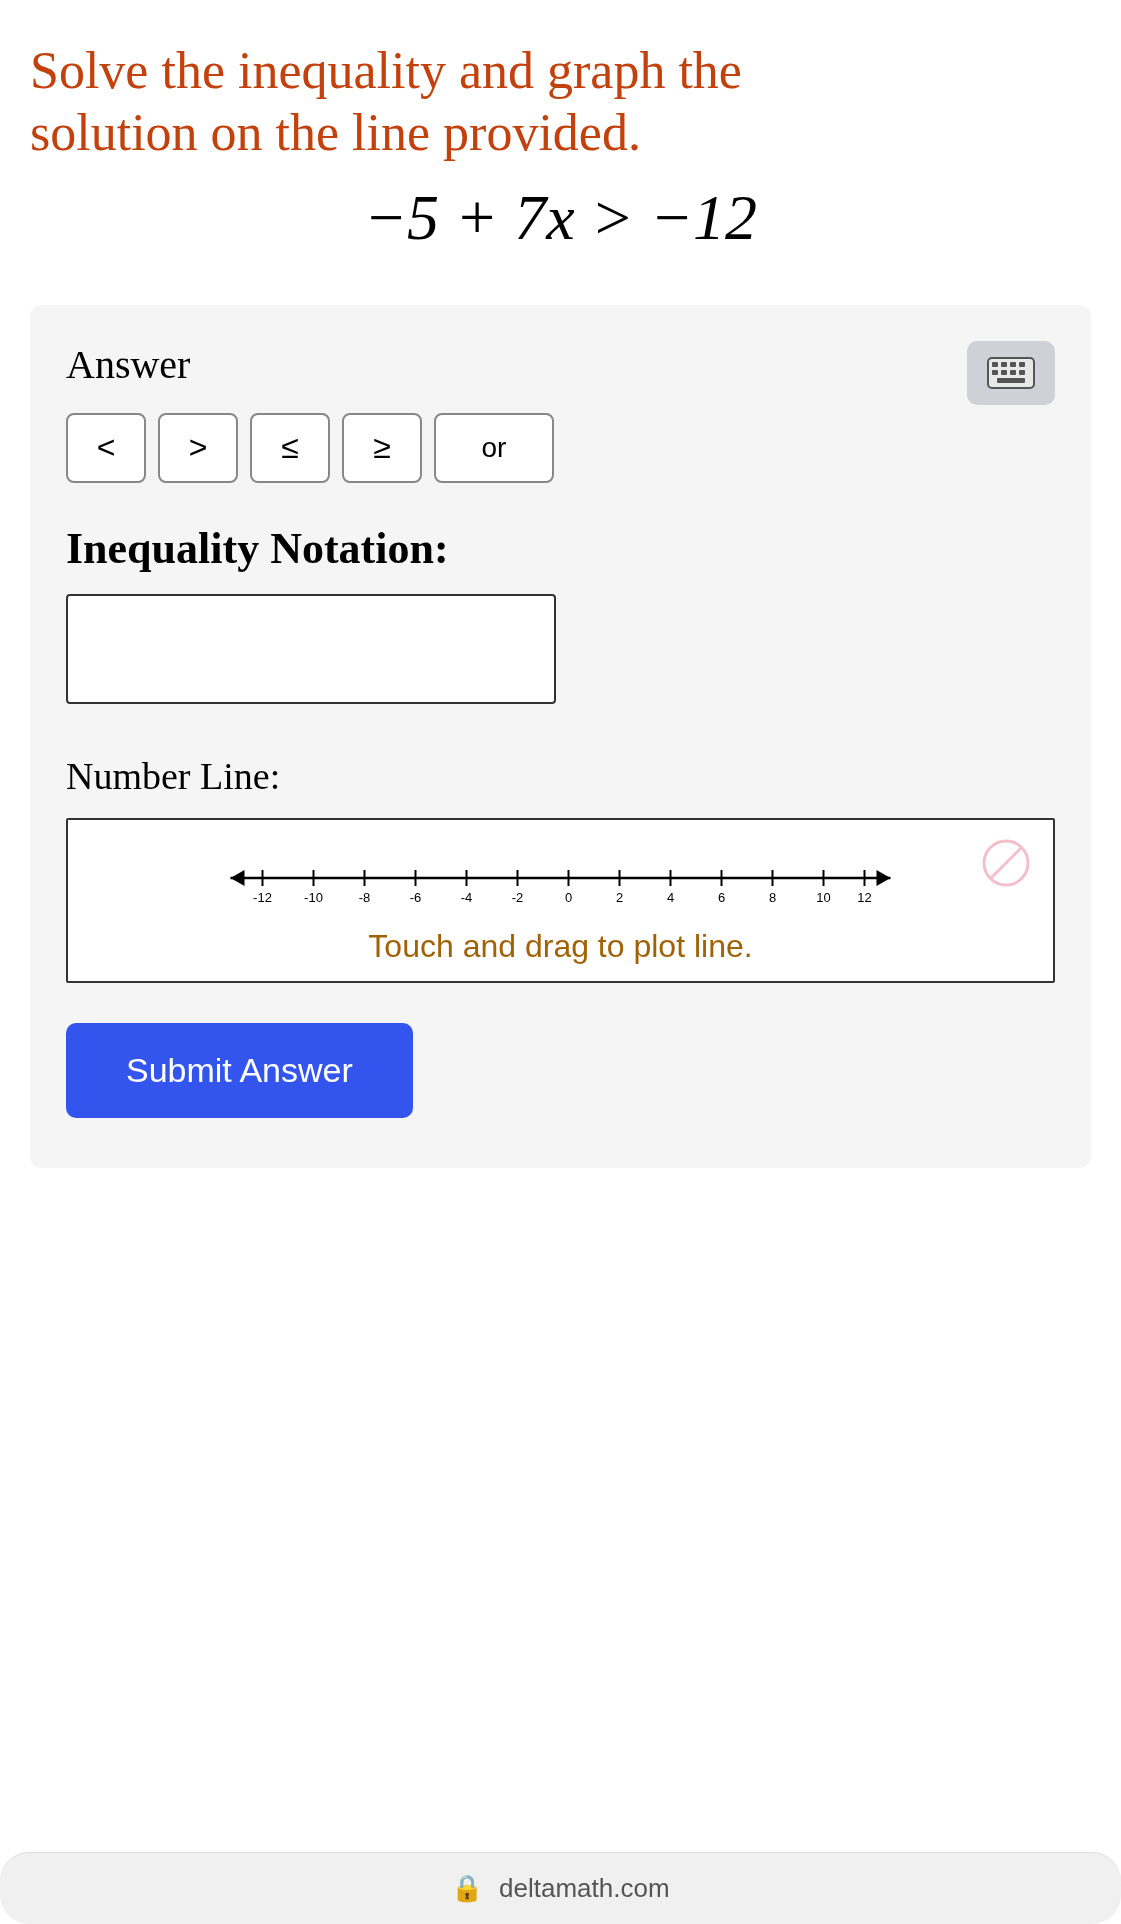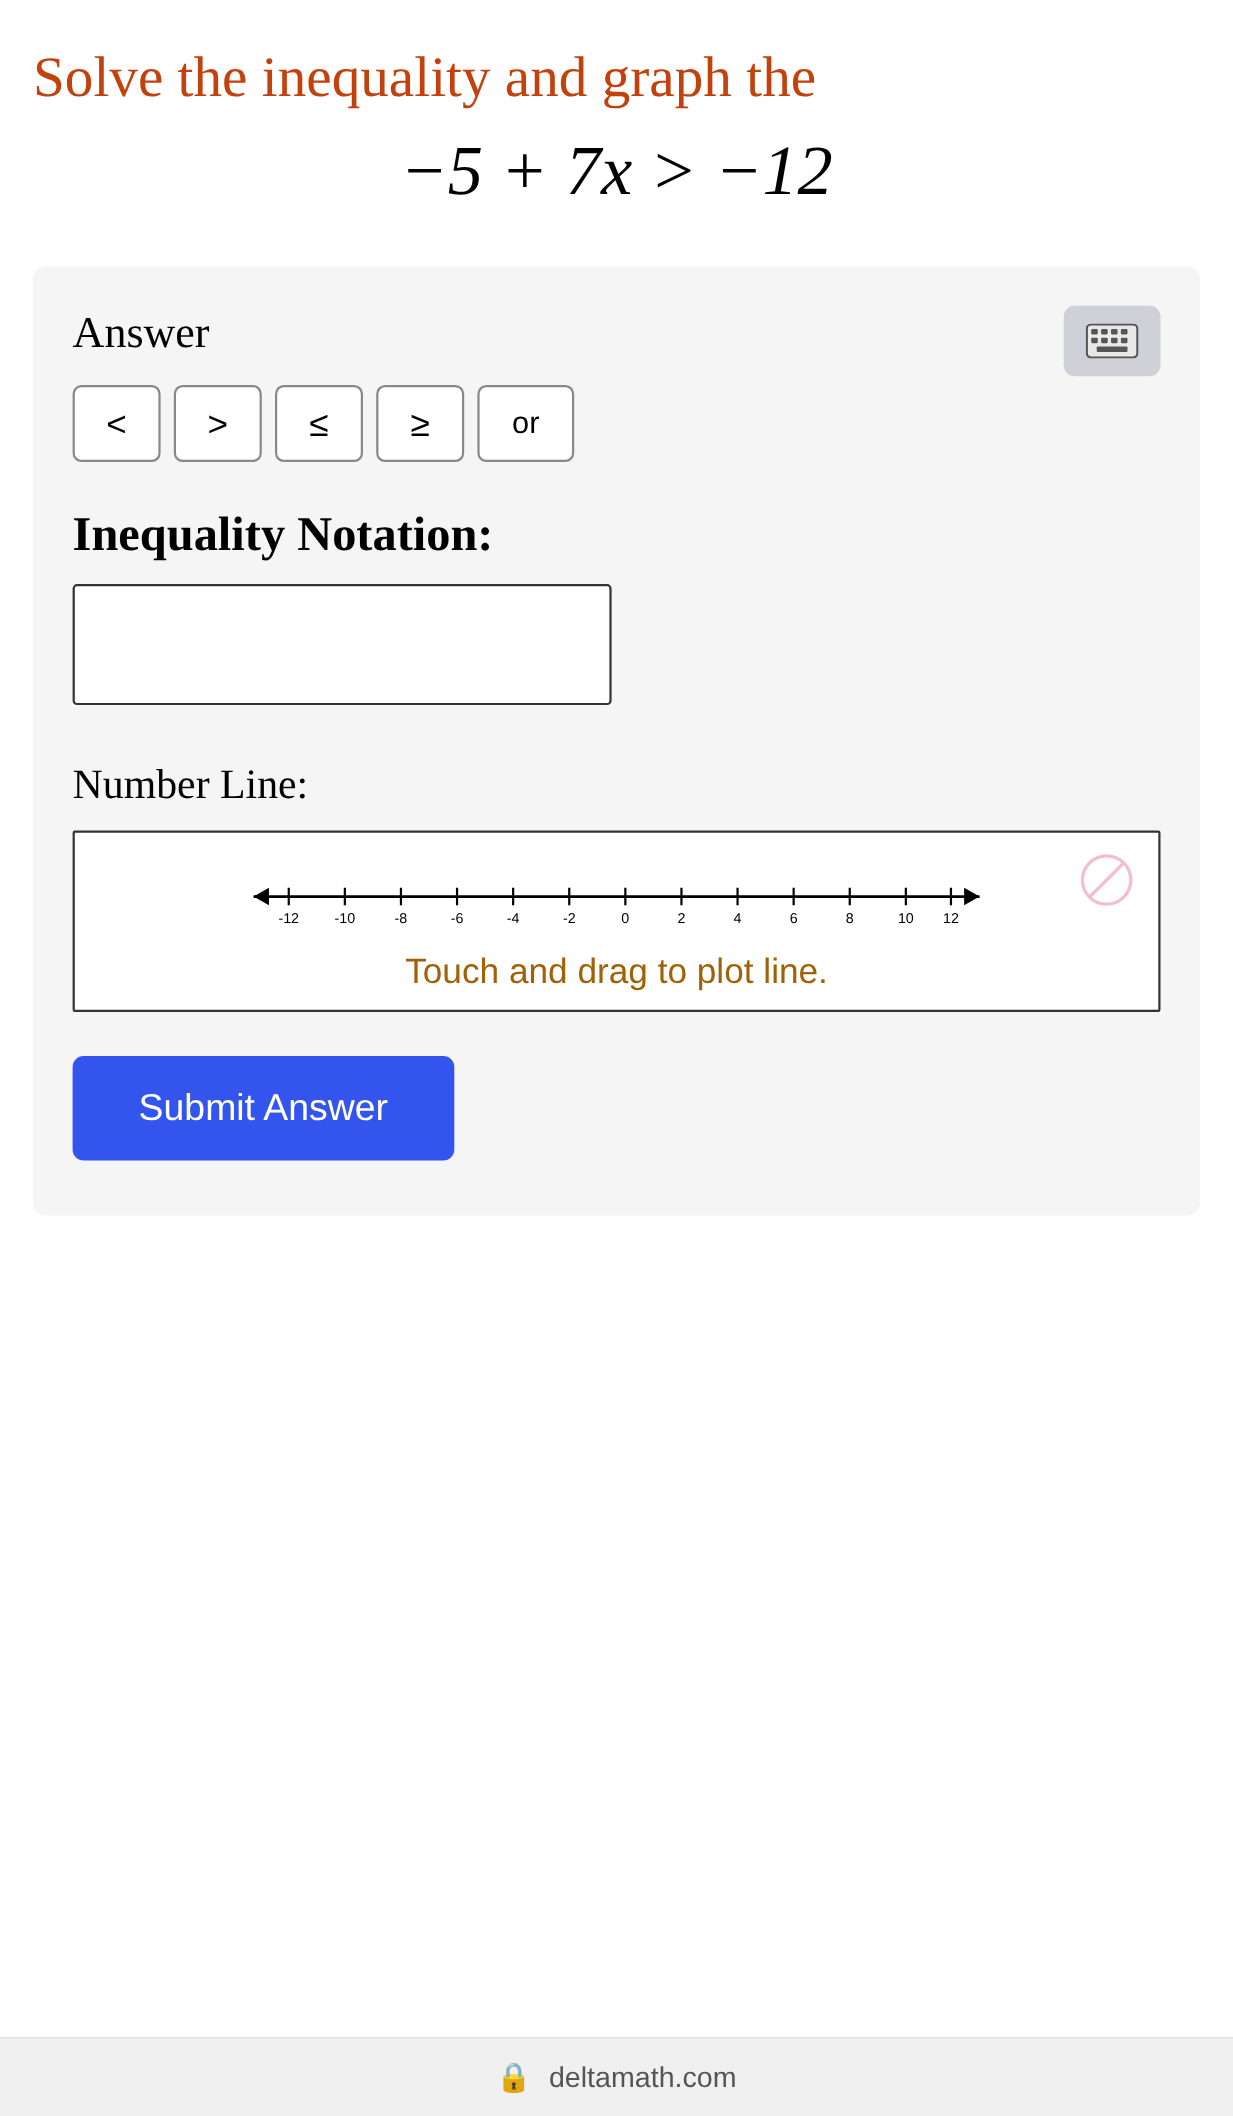--- a/index.html
+++ b/index.html
@@ -98,21 +98,21 @@
       height: 70px;
       font-size: 32px;
       cursor: pointer;
       display: flex;
       align-items: center;
       justify-content: center;
       font-family: Arial, sans-serif;
     }
 
     .symbol-btn.or-btn {
-      width: 88px;
+      width: 120px;
       font-size: 28px;
       text-align: center;
     }
 
     .inequality-label {
       font-size: 44px;
       font-weight: bold;
       color: #000000;
       font-family: Georgia, serif;
       margin-bottom: 20px;
@@ -183,33 +183,35 @@
       position: fixed;
       bottom: 0;
       width: 1121px;
       background: #f0f0f0;
       padding: 20px;
       text-align: center;
       font-size: 26px;
       color: #555555;
       font-family: Arial, sans-serif;
       border-top: 1px solid #dddddd;
+      border-radius: 29px;
     }
 
     .footer-lock {
       display: inline-block;
       margin-right: 8px;
     }
   </style>
 </head>
 <body>
 
 <div class="main-content">
   <div class="problem-title">
     <span>Solve the inequality and graph the</span><br>
+    <span>solution on the line provided.</span>
   </div>
 
   <div class="equation-container">
     <span class="equation">
       −5 + 7<em>x</em> &gt; −12
     </span>
   </div>
 
   <div class="answer-section">
     <div class="answer-header">

